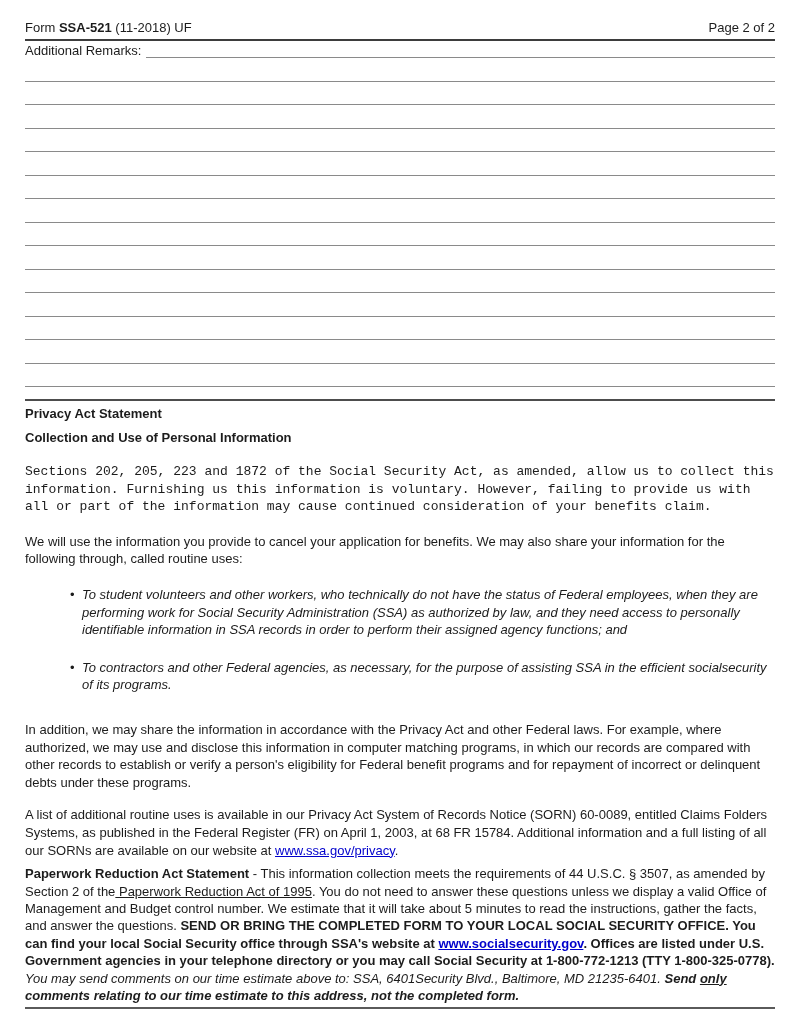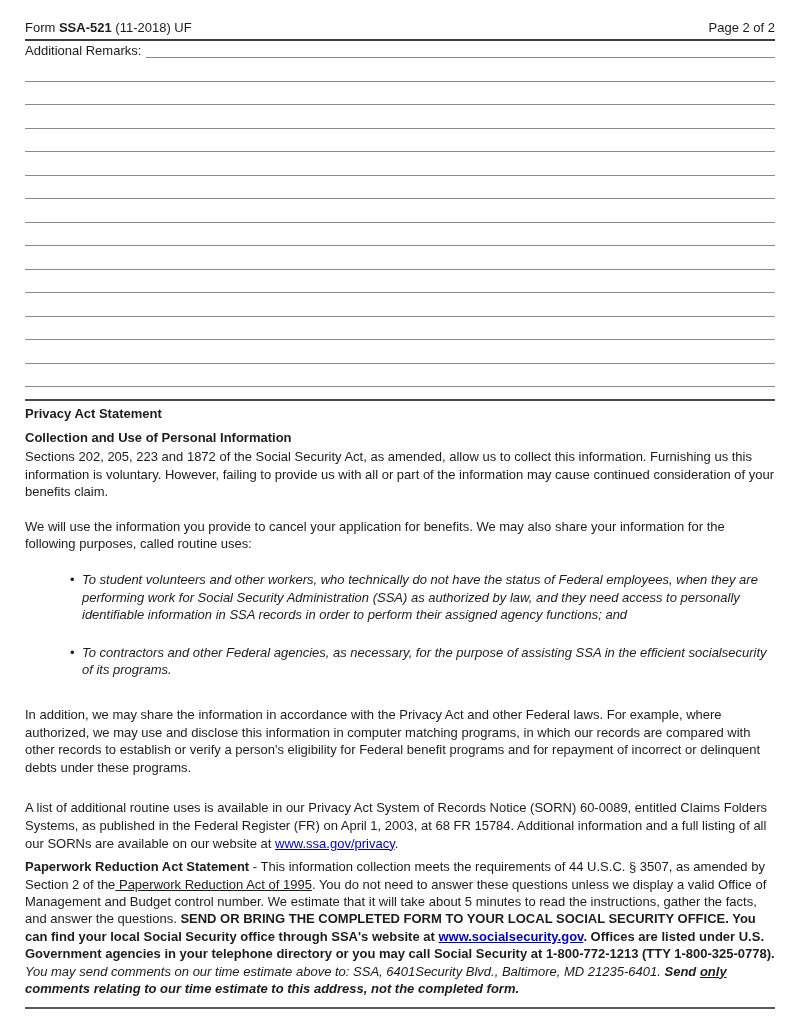--- a/index.html
+++ b/index.html
@@ -47,24 +47,24 @@
   .center-title {
     text-align: left;
     font-weight: bold;
     font-size: 13px;
     line-height: 15px;
   }
   .title-1 { margin-top: 5px; }
   .title-2 { margin-top: 9px; }
 
   .para { font-size: 13px; line-height: 17.6px; }
-  .p1 { margin-top: 3px; }
+  .p1 { margin-top: 18px; font-family: Liberation Mono, monospace; }
   .p2 { margin-top: 17px; }
   .p3 { margin-top: 27px; }
-  .p4 { margin-top: 23px; }
+  .p4 { margin-top: 15px; }
   .pw { margin-top: 6px; line-height: 17.4px; }
 
   .bullet-row {
     display: flex;
     padding-left: 45px;
     font-size: 13px;
     line-height: 17.6px;
   }
   .bullet-1 { margin-top: 18px; }
   .bullet-2 { margin-top: 20px; }
@@ -119,21 +119,21 @@
         <div class="ruled-line"></div>
       </div>
 
     <div class="section-rule"></div>
 
     <div class="center-title title-1">Privacy Act Statement</div>
     <div class="center-title title-2">Collection and Use of Personal Information</div>
 
     <div class="para p1">Sections 202, 205, 223 and 1872 of the Social Security Act, as amended, allow us to collect this information.  Furnishing us this information is voluntary.  However, failing to provide us with all or part of the information may cause continued consideration of your benefits claim.</div>
 
-    <div class="para p2">We will use the information you provide to cancel your application for benefits.  We may also share your information for the following purposes, called routine uses:</div>
+    <div class="para p2">We will use the information you provide to cancel your application for benefits.  We may also share your information for the following through, called routine uses:</div>
 
     <div class="bullet-row bullet-1">
       <span class="bullet-glyph">•</span>
       <span class="bullet-text">To student volunteers and other workers, who technically do not have the status of Federal employees, when they are performing work for Social Security Administration (SSA) as authorized by law, and they need access to personally identifiable information in SSA records in order to perform their assigned agency functions; and</span>
     </div>
 
     <div class="bullet-row bullet-2">
       <span class="bullet-glyph">•</span>
       <span class="bullet-text">To contractors and other Federal agencies, as necessary, for the purpose of assisting SSA in the efficient socialsecurity of its programs.</span>
     </div>

